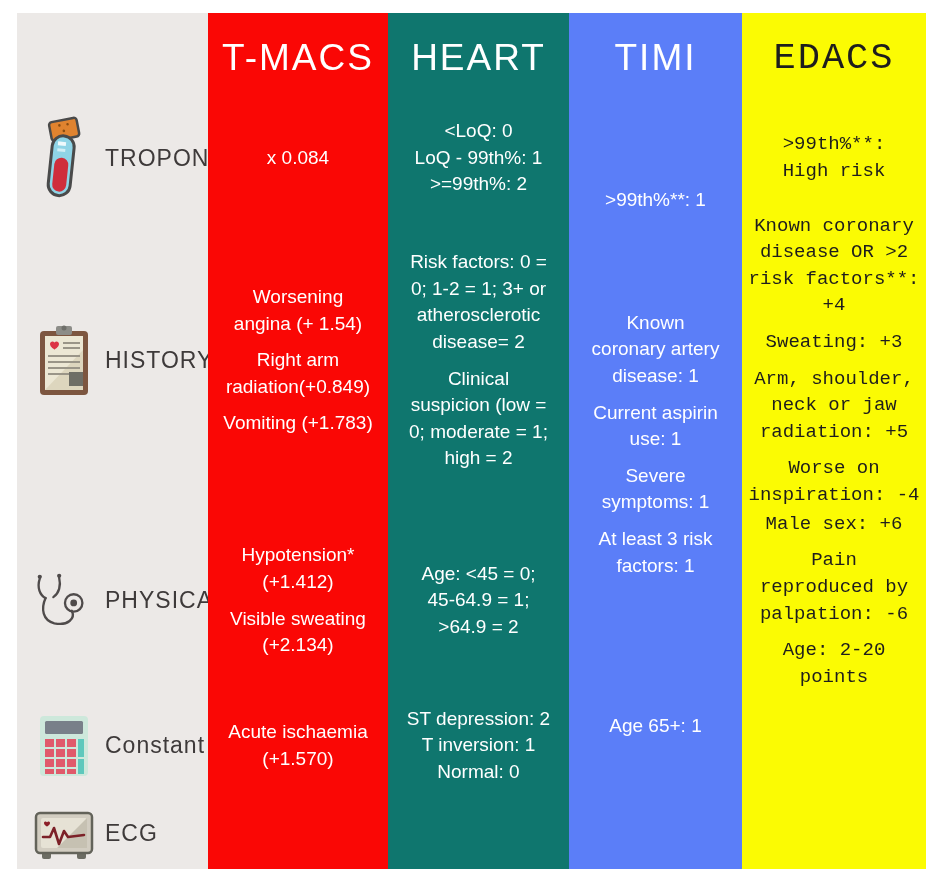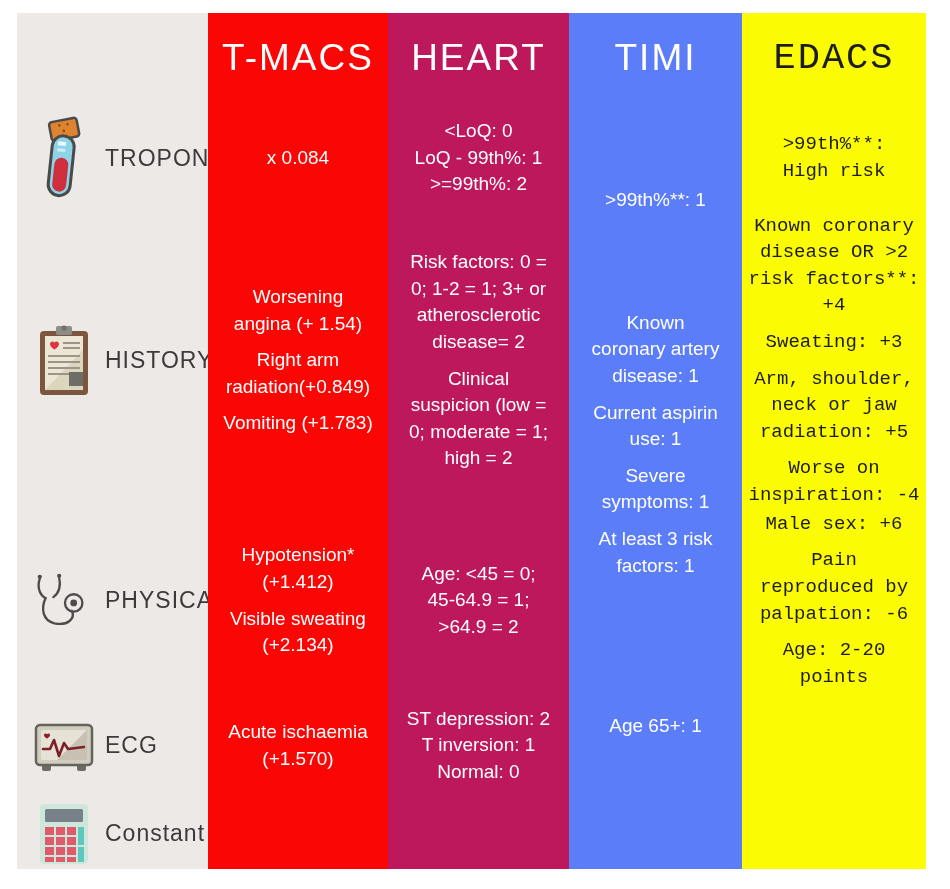--- a/index.html
+++ b/index.html
@@ -84,35 +84,20 @@
           <path d="M13 27 C8 38 10 50 22 53 C36 56 44 48 40 40"></path>
           <circle cx="42" cy="32" r="9"></circle>
           <circle cx="42" cy="32" r="3.5" fill="#4F4B4B" stroke="none"></circle>
         </svg>
       </span>
       <span class="label-text">PHYSICAL</span>
     </div>
 
     <div class="label-row">
       <span class="icon-box">
-        <svg width="60" height="54" viewBox="0 0 60 54">
-          <rect x="8" y="44" width="9" height="8" rx="2" fill="#6C6C63"></rect>
-          <rect x="43" y="44" width="9" height="8" rx="2" fill="#6C6C63"></rect>
-          <rect x="2" y="6" width="56" height="40" rx="4" fill="#D2CDC1" stroke="#63635A" stroke-width="2.5"></rect>
-          <rect x="7" y="11" width="46" height="30" rx="2" fill="#E6E2D5"></rect>
-          <polygon points="53,11 53,41 23,41" fill="#C6C1B2"></polygon>
-          <path d="M10 16 C10 14.5 12 14 13 15.3 C14 14 16 14.5 16 16 C16 18 13 19.6 13 19.6 C13 19.6 10 18 10 16 Z" fill="#8C1F28"></path>
-          <polyline points="9,30 16,30 20,21 25,37 30,24 34,30 50,28" fill="none" stroke="#7C2128" stroke-width="2.6" stroke-linejoin="round" stroke-linecap="round"></polyline>
-        </svg>
-      </span>
-      <span class="label-text">ECG</span>
-    </div>
-
-    <div class="label-row">
-      <span class="icon-box">
         <svg width="50" height="62" viewBox="0 0 50 62">
           <rect x="1" y="1" width="48" height="60" rx="4" fill="#CDE8DB"></rect>
           <rect x="6" y="6" width="38" height="13" rx="1.5" fill="#788089"></rect>
           <g fill="#E05A6B">
             <rect x="6" y="24" width="9" height="8"></rect>
               <rect x="17" y="24" width="9" height="8"></rect>
               <rect x="28" y="24" width="9" height="8"></rect>
             <rect x="6" y="34" width="9" height="8"></rect>
               <rect x="17" y="34" width="9" height="8"></rect>
               <rect x="28" y="34" width="9" height="8"></rect>
@@ -124,20 +109,35 @@
               <rect x="28" y="54" width="9" height="5"></rect>
           </g>
           <g fill="#5EC8BC">
             <rect x="39" y="24" width="6" height="18"></rect>
             <rect x="39" y="44" width="6" height="15"></rect>
           </g>
         </svg>
       </span>
       <span class="label-text">Constant</span>
     </div>
+
+    <div class="label-row">
+      <span class="icon-box">
+        <svg width="60" height="54" viewBox="0 0 60 54">
+          <rect x="8" y="44" width="9" height="8" rx="2" fill="#6C6C63"></rect>
+          <rect x="43" y="44" width="9" height="8" rx="2" fill="#6C6C63"></rect>
+          <rect x="2" y="6" width="56" height="40" rx="4" fill="#D2CDC1" stroke="#63635A" stroke-width="2.5"></rect>
+          <rect x="7" y="11" width="46" height="30" rx="2" fill="#E6E2D5"></rect>
+          <polygon points="53,11 53,41 23,41" fill="#C6C1B2"></polygon>
+          <path d="M10 16 C10 14.5 12 14 13 15.3 C14 14 16 14.5 16 16 C16 18 13 19.6 13 19.6 C13 19.6 10 18 10 16 Z" fill="#8C1F28"></path>
+          <polyline points="9,30 16,30 20,21 25,37 30,24 34,30 50,28" fill="none" stroke="#7C2128" stroke-width="2.6" stroke-linejoin="round" stroke-linecap="round"></polyline>
+        </svg>
+      </span>
+      <span class="label-text">ECG</span>
+    </div>
   </div>
 
   <div class="col" style="background: rgb(250, 7, 5); color: rgb(255, 255, 255);">
     <div class="col-header">T-MACS</div>
     <div class="cell">
         <p>x 0.084</p>
       </div>
     <div class="cell">
         <p>Worsening
 angina (+ 1.54)</p>
@@ -150,21 +150,21 @@
 (+1.412)</p>
         <p>Visible sweating
 (+2.134)</p>
       </div>
     <div class="cell">
         <p>Acute ischaemia
 (+1.570)</p>
       </div>
   </div>
 
-  <div class="col" style="background: #be185d; color: rgb(255, 255, 255);">
+  <div class="col" style="background: #0f766e; color: rgb(255, 255, 255);">
     <div class="col-header">HEART</div>
     <div class="cell">
         <p>&lt;LoQ: 0
 LoQ - 99th%: 1
 &gt;=99th%: 2</p>
       </div>
     <div class="cell">
         <p>Risk factors: 0 =
 0; 1-2 = 1; 3+ or
 atherosclerotic

